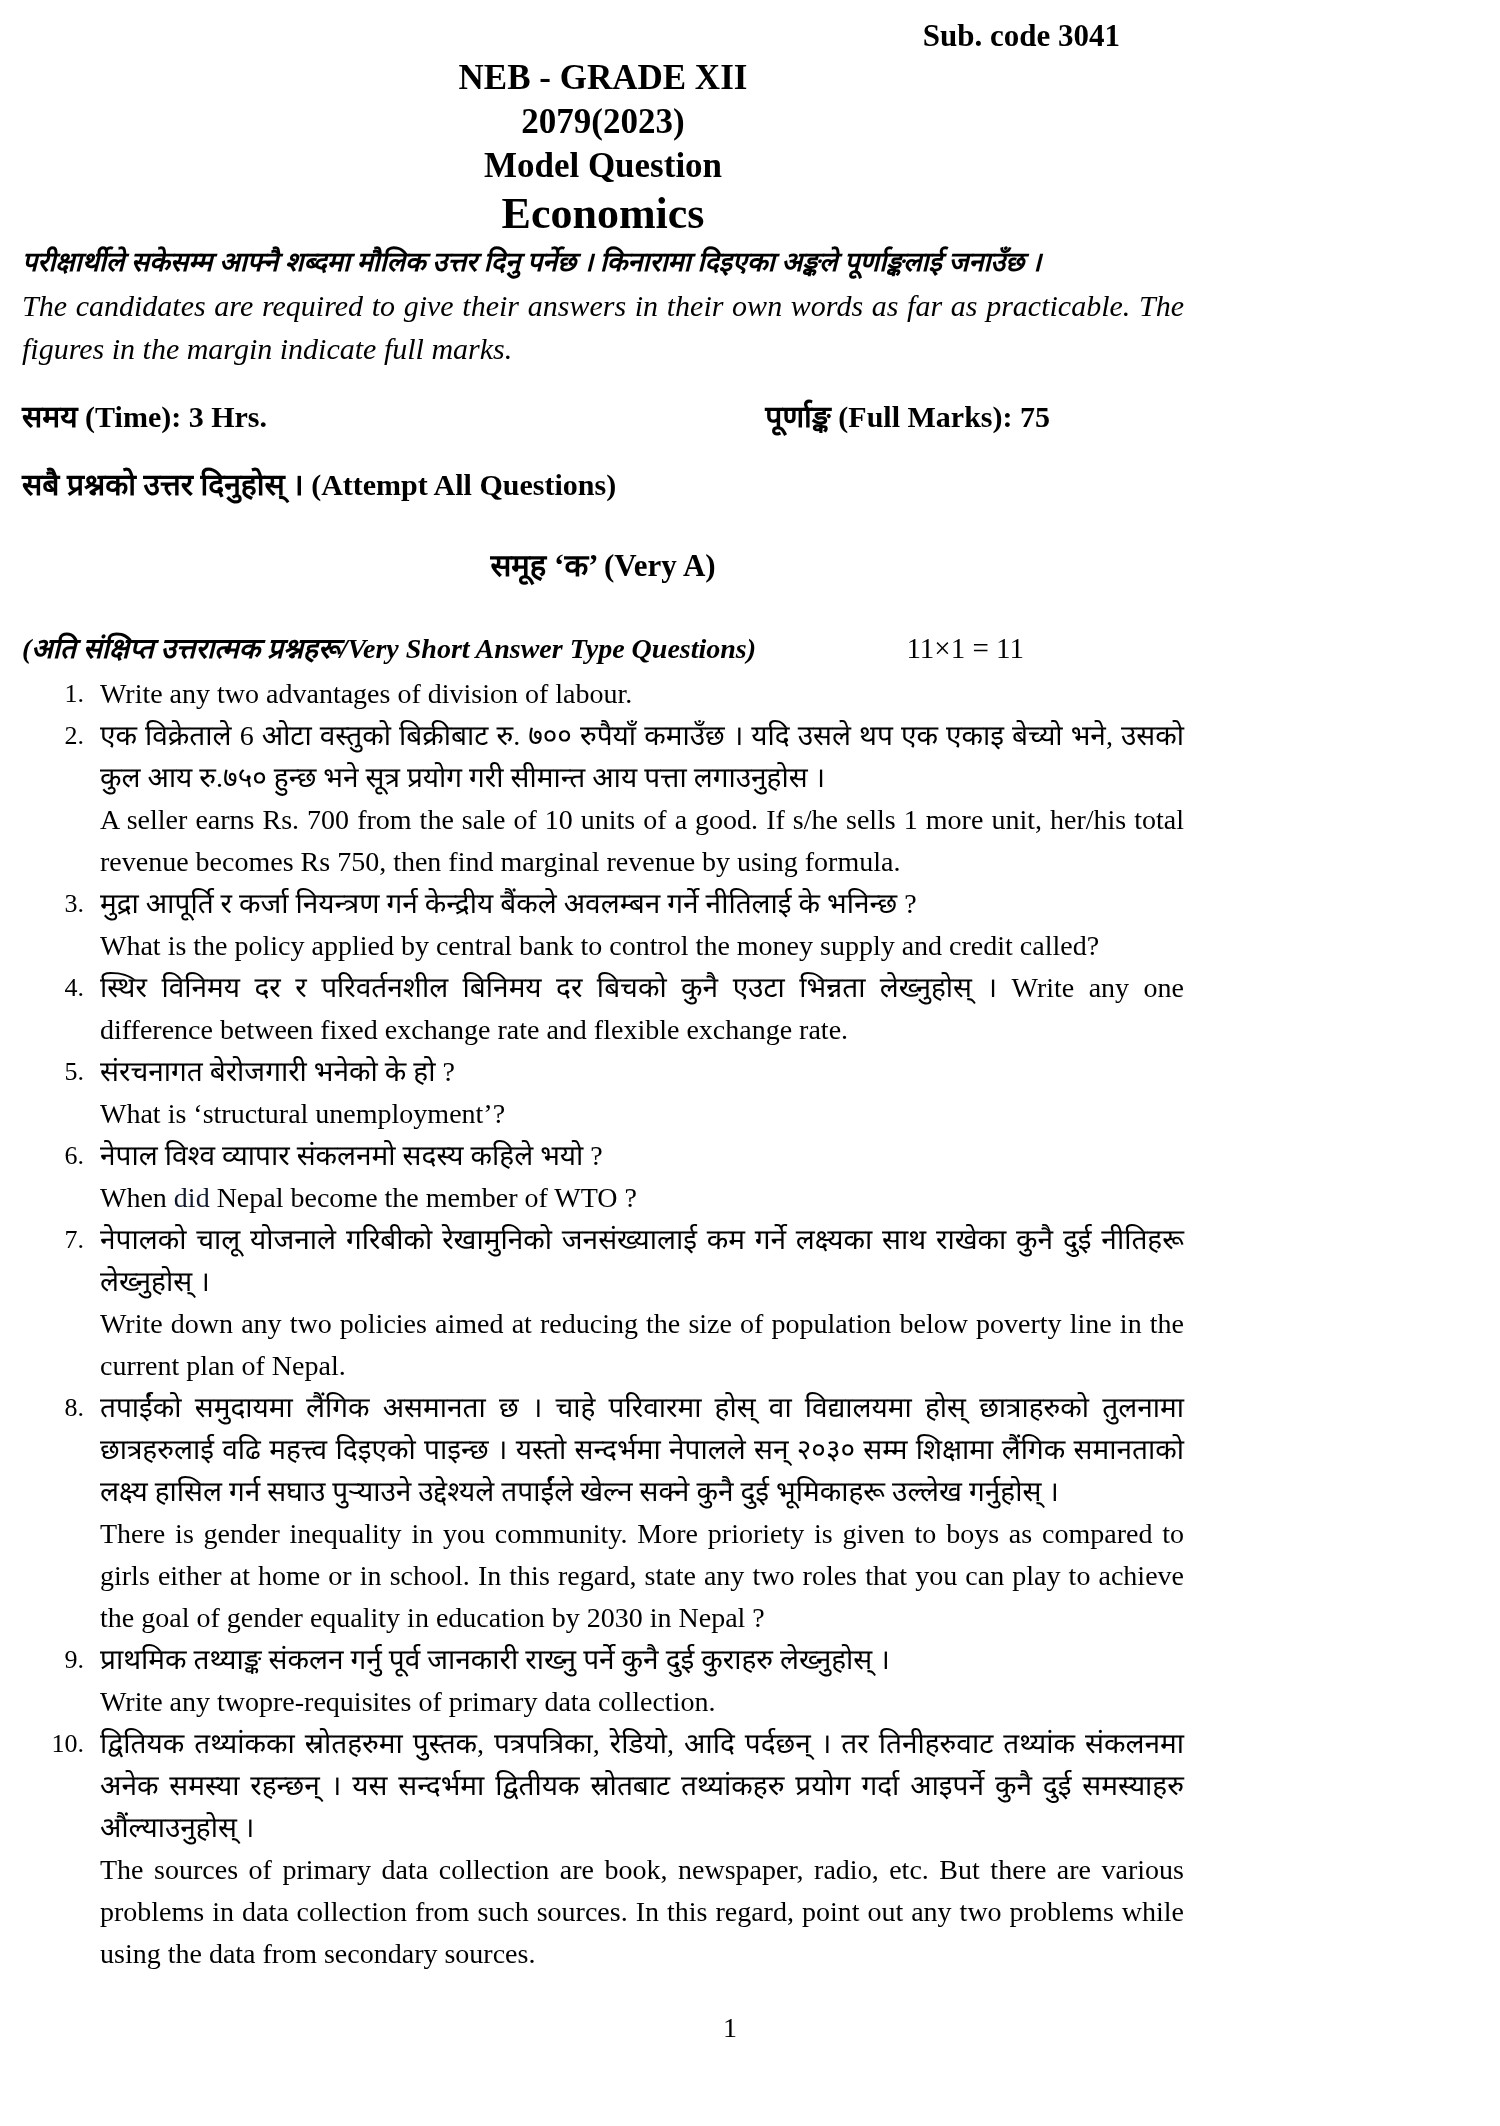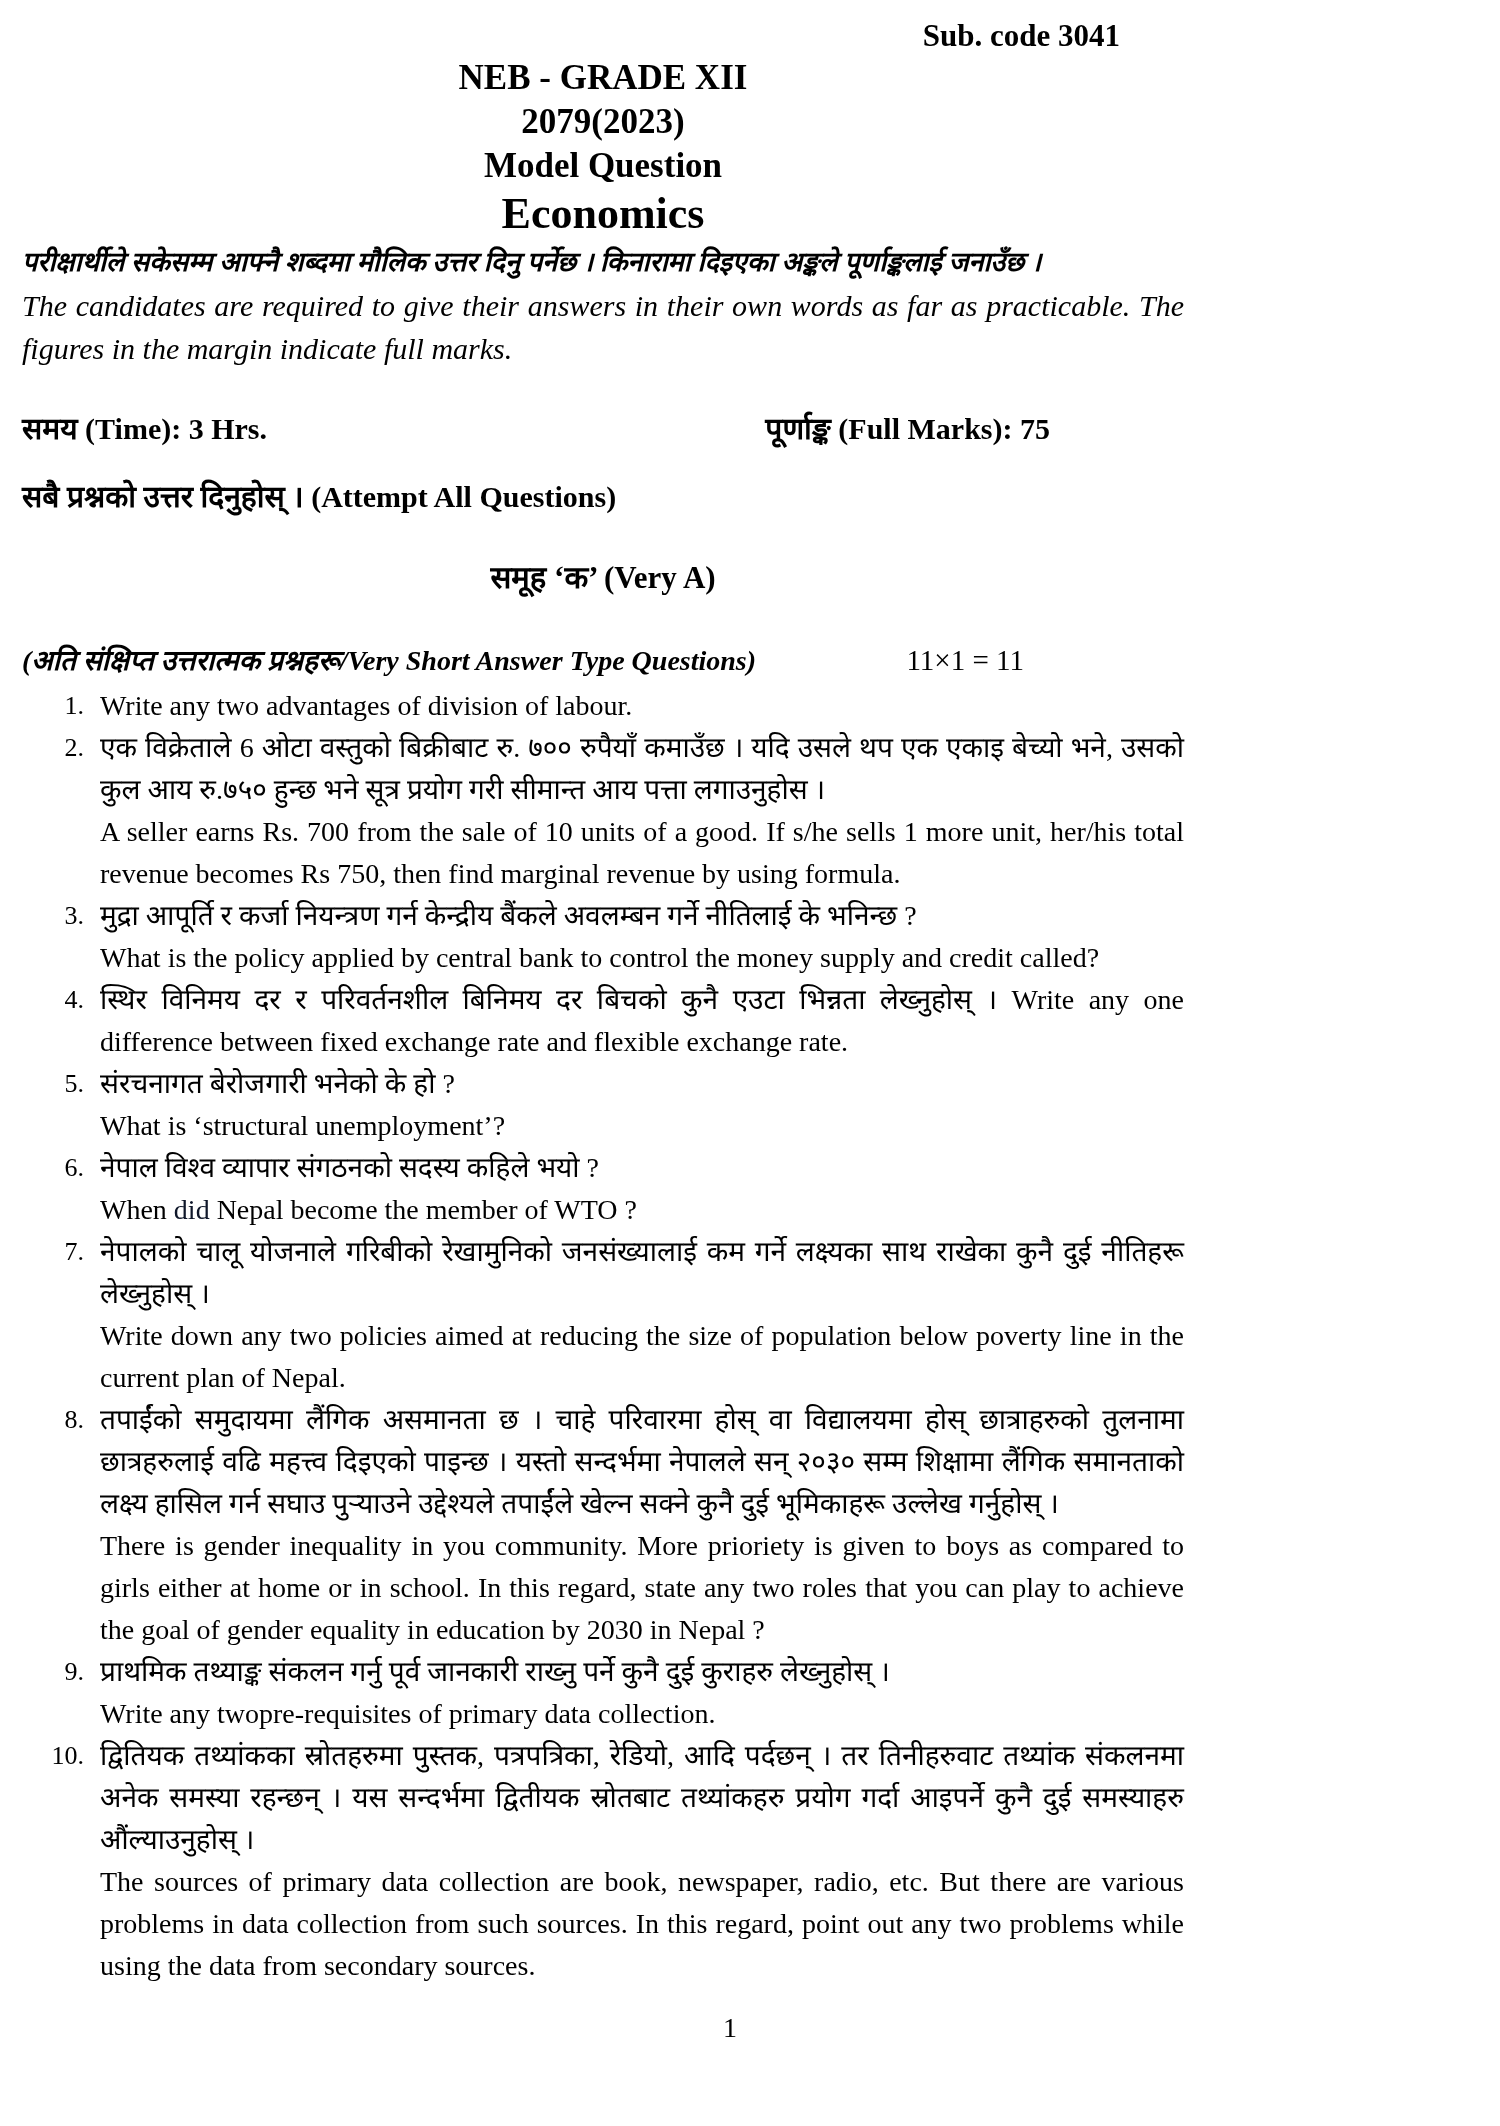--- a/index.html
+++ b/index.html
@@ -33,21 +33,21 @@
     text-align:justify;
   }
   .instr-en{
     font-style:italic;
     font-size:30px;line-height:43px;
     text-align:justify;
   }
   .time-row{
     display:flex;justify-content:space-between;align-items:baseline;
     font-weight:bold;font-size:30px;line-height:42px;
-    margin-top:38px;
+    margin-top:26px;
   }
   .time-row .full-marks{padding-right:134px;}
   .attempt-line{
     font-weight:bold;font-size:30px;line-height:42px;
     margin-top:26px;
   }
   .group-title{
     text-align:center;font-weight:bold;
     font-size:31px;line-height:44px;
     margin-top:38px;
@@ -152,21 +152,21 @@
       <div class="q-no">5.</div>
       <div class="q-body">
         <div class="np">संरचनागत बेरोजगारी भनेको के हो ?</div>
         <div class="en">What is ‘structural unemployment’?</div>
       </div>
     </div>
 
     <div class="q-row">
       <div class="q-no">6.</div>
       <div class="q-body">
-        <div class="np">नेपाल विश्व व्यापार संगठनको सदस्य कहिले भयो ?</div>
+        <div class="np">नेपाल विश्व व्यापार संकलनमो सदस्य कहिले भयो ?</div>
         <div class="en"><span>When </span><span class="link-word">did</span><span> Nepal become the member of WTO ?</span></div>
       </div>
     </div>
 
     <div class="q-row">
       <div class="q-no">7.</div>
       <div class="q-body">
         <div class="np">नेपालको चालू योजनाले गरिबीको रेखामुनिको जनसंख्यालाई कम गर्ने लक्ष्यका साथ राखेका कुनै दुई नीतिहरू लेख्नुहोस् ।</div>
         <div class="en">Write down any two policies aimed at reducing the size of population below poverty line in the current plan of Nepal.</div>
       </div>

